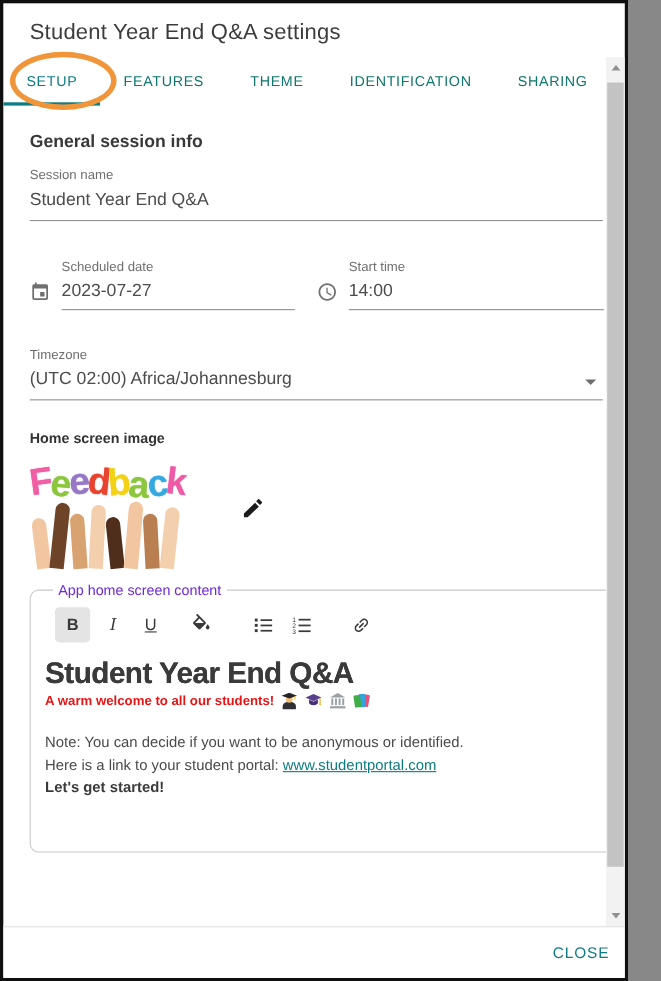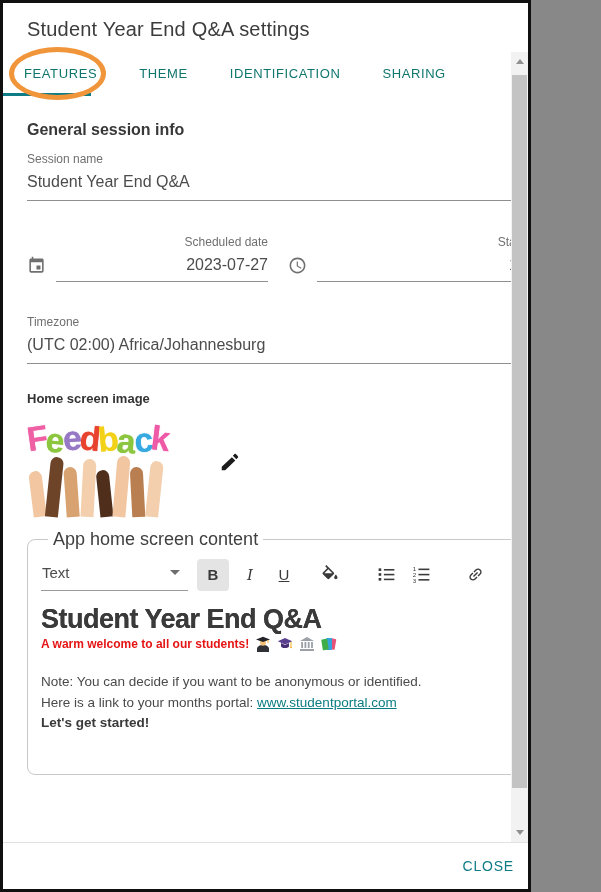--- a/index.html
+++ b/index.html
@@ -1,20 +1,20 @@
 <!DOCTYPE html>
 <html style="--teal: #0e7c85; --red_text: #e51515; --annotation_orange: #f0953a; --link: #0b7c82;"><head>
 <meta charset="utf-8">
 <style>
   * { margin:0; padding:0; box-sizing:border-box; }
   html,body { background:#888; }
   body { font-family:"Liberation Sans", sans-serif; }
 
   .frame {
-    position:relative; width:531px; height:892px;
+    position:relative; width:571px; height:892px;
     border:3px solid #101010; background:#fff; overflow:hidden;
   }
   .main { position:absolute; top:0; left:0; right:17px; bottom:47px; overflow:hidden; }
 
   .title { margin:15px 0 0 24px; font-size:20px; font-weight:400; color:#3c3c3c; letter-spacing:.2px; }
 
   
   .tabbar { position:relative; margin-top:19px; height:37px; display:flex; }
   .tab { padding:6px 21px 0 21px; font-size:13px; letter-spacing:.6px; color:#0f766e; cursor:pointer; white-space:nowrap; }
   .tab.active { color:var(--teal,#0e7c85); }
@@ -25,21 +25,21 @@
     pointer-events:none; z-index:5;
   }
 
   .section-heading { margin:24px 0 0 24px; font-size:16px; font-weight:700; color:#383838; }
 
   .field { margin:13px 24px 0 24px; width:521px; }
   .field-label { font-size:12px; color:#6f6f6f; }
   .field-value { font-size:16px; color:#4c4c4c; margin-top:7px; }
   .u-line { border-bottom:1px solid #8f8f8f; padding-bottom:9px; }
 
-  .dt-row { margin:34px 24px 0 24px; display:flex;text-align:right; }
+  .dt-row { margin:34px 24px 0 24px; display:flex; }
   .dt { display:flex; }
   .dt .dt-icon { width:19px; height:19px; margin-top:21px; flex:none; }
   .dt-inner { margin-left:10px; padding-bottom:7px; border-bottom:1px solid #8f8f8f; }
   .dt1 .dt-inner { width:212px; }
   .dt2 { margin-left:20px; }
   .dt2 .dt-inner { width:232px; }
 
   .tz { position:relative; margin-top:33px; }
   .caret-down { position:absolute; right:6px; bottom:14px; width:0; height:0;
     border-left:5px solid transparent; border-right:5px solid transparent; border-top:5px solid #6e6e6e; }
@@ -69,21 +69,21 @@
   .letters span:nth-child(4){ transform:rotate(6deg); }
   .letters span:nth-child(5){ transform:rotate(-5deg) translateY(1px); }
   .letters span:nth-child(6){ transform:rotate(4deg) translateY(3px); }
   .letters span:nth-child(7){ transform:rotate(-6deg) translateY(2px); }
   .letters span:nth-child(8){ transform:rotate(7deg); }
   .edit-btn { margin:30px 0 0 42px; width:24px; height:24px; background:none; border:none; cursor:pointer; }
 
   
   .editor { margin:12px 0 0 24px; width:534px; height:246px; border:1px solid #c9c9c9; border-radius:8px;
     padding:4px 12px 0 13px; overflow:hidden; }
-  .editor legend { font-size:18px; color:#404040; padding:0 5px; margin-left:7px; }
+  .editor legend { font-size:13px; color:#6d28d9; padding:0 5px; margin-left:7px; }
   .toolbar { display:flex; align-items:center; margin-top:4px; }
   .format-select { position:relative; width:147px; border-bottom:1px solid #9a9a9a; padding:6px 0 9px 1px;
     font-size:15px; color:#4c4c4c; cursor:pointer; }
   .format-select .caret-down { bottom:15px; right:8px; }
   .tbtn { width:32px; height:32px; display:flex; align-items:center; justify-content:center;
     background:none; border:none; cursor:pointer; color:#3a3a3a; font-size:15px; }
   .tbtn.sel { background:#e4e4e4; border-radius:4px; }
   .tbtn.b { font-weight:700; margin-left:9px; }
   .tbtn.i { font-family:"DejaVu Serif",serif; font-style:italic; margin-left:5px; }
   .tbtn.u { text-decoration:underline; margin-left:2px; }
@@ -124,20 +124,21 @@
 </style>
 </head>
 <body>
 
 <div class="frame">
   <div class="main">
 
     <div class="title">Student Year End Q&amp;A settings</div>
 
     <div class="tabbar">
+      <div class="tab active">SETUP</div>
       <div class="tab">FEATURES</div>
       <div class="tab">THEME</div>
       <div class="tab">IDENTIFICATION</div>
       <div class="tab">SHARING</div>
       <div class="tab-indicator"></div>
     </div>
     <div class="annotation-ellipse"></div>
 
     <div class="section-heading">General session info</div>
 
@@ -194,24 +195,20 @@
         <svg class="ic" width="22" height="22" viewBox="0 0 24 24" fill="#1c1c1c">
           <path d="M3 17.25V21h3.75L17.81 10.44l-3.75-3.75L3 17.25zM20.71 7.04c.39-.39.39-1.02 0-1.41l-2.34-2.34c-.39-.39-1.02-.39-1.41 0l-1.83 1.83 3.75 3.75 1.83-1.83z"></path>
         </svg>
       </button>
     </div>
 
     <fieldset class="editor">
       <legend>App home screen content</legend>
 
       <div class="toolbar">
-        <div class="format-select">
-          <span>Text</span>
-          <span class="caret-down"></span>
-        </div>
         <button class="tbtn sel b">B</button>
         <button class="tbtn i">I</button>
         <button class="tbtn u">U</button>
         <button class="tbtn bucket">
           <svg class="ic" width="20" height="20" viewBox="0 0 24 24" fill="#3a3a3a">
             <path d="M16.56 8.94L7.62 0 6.21 1.41l2.38 2.38-5.15 5.15c-.59.59-.59 1.54 0 2.12l5.5 5.5c.29.3.68.44 1.06.44s.77-.15 1.06-.44l5.5-5.5c.59-.58.59-1.53 0-2.12zM5.21 10L10 5.21 14.79 10H5.21zM19 11.5s-2 2.17-2 3.5c0 1.1.9 2 2 2s2-.9 2-2c0-1.33-2-3.5-2-3.5z"></path>
           </svg>
         </button>
         <button class="tbtn bullets">
           <svg class="ic" width="21" height="21" viewBox="0 0 24 24" fill="#3a3a3a">
@@ -275,21 +272,21 @@
           <span class="emoji">
             <svg class="ic" width="16" height="16" viewBox="0 0 16 16">
               <rect x="8.5" y="2.5" width="6" height="11" rx="1" fill="#e5527a" transform="rotate(10 11.5 8)"></rect>
               <rect x="5" y="2" width="6" height="12" rx="1" fill="#35a3dc"></rect>
               <rect x="1" y="3" width="6" height="11" rx="1" fill="#3fae49" transform="rotate(-9 4 8.5)"></rect>
             </svg>
           </span>
         </div>
         <div class="editor-body">
           <p>Note: You can decide if you want to be anonymous or identified.</p>
-          <p><span>Here is a link to your months portal: </span><a>www.studentportal.com</a></p>
+          <p><span>Here is a link to your student portal: </span><a>www.studentportal.com</a></p>
           <p class="closing">Let's get started!</p>
         </div>
       </div>
     </fieldset>
   </div>
 
   <div class="scrollbar">
     <div class="sb-arrow-up"></div>
     <div class="sb-thumb"></div>
     <div class="sb-arrow-down"></div>

